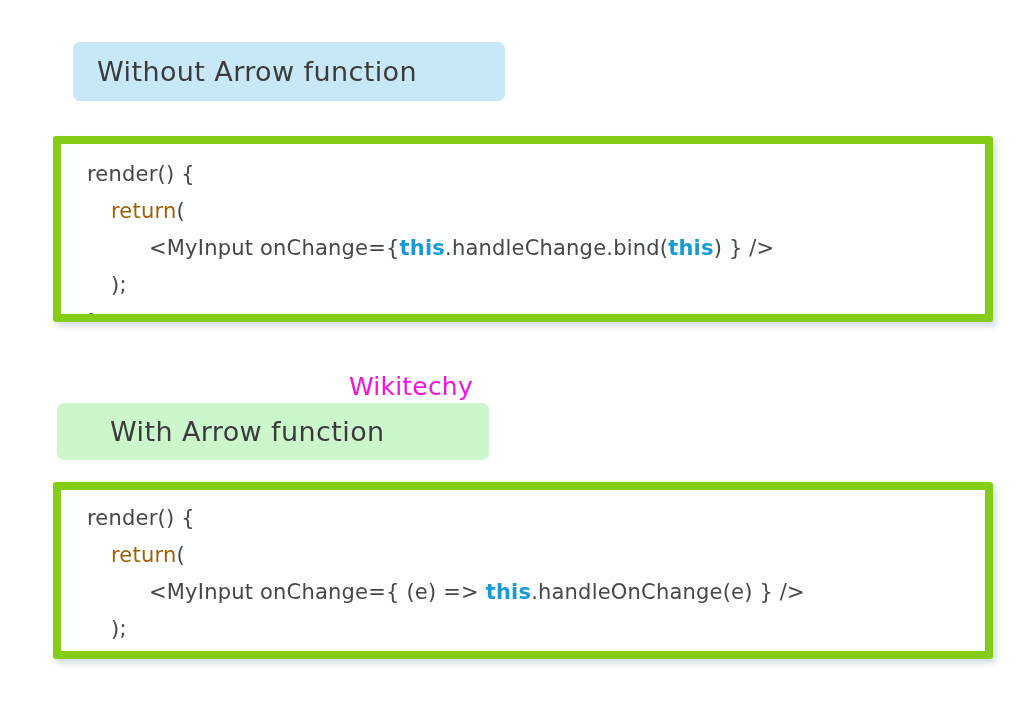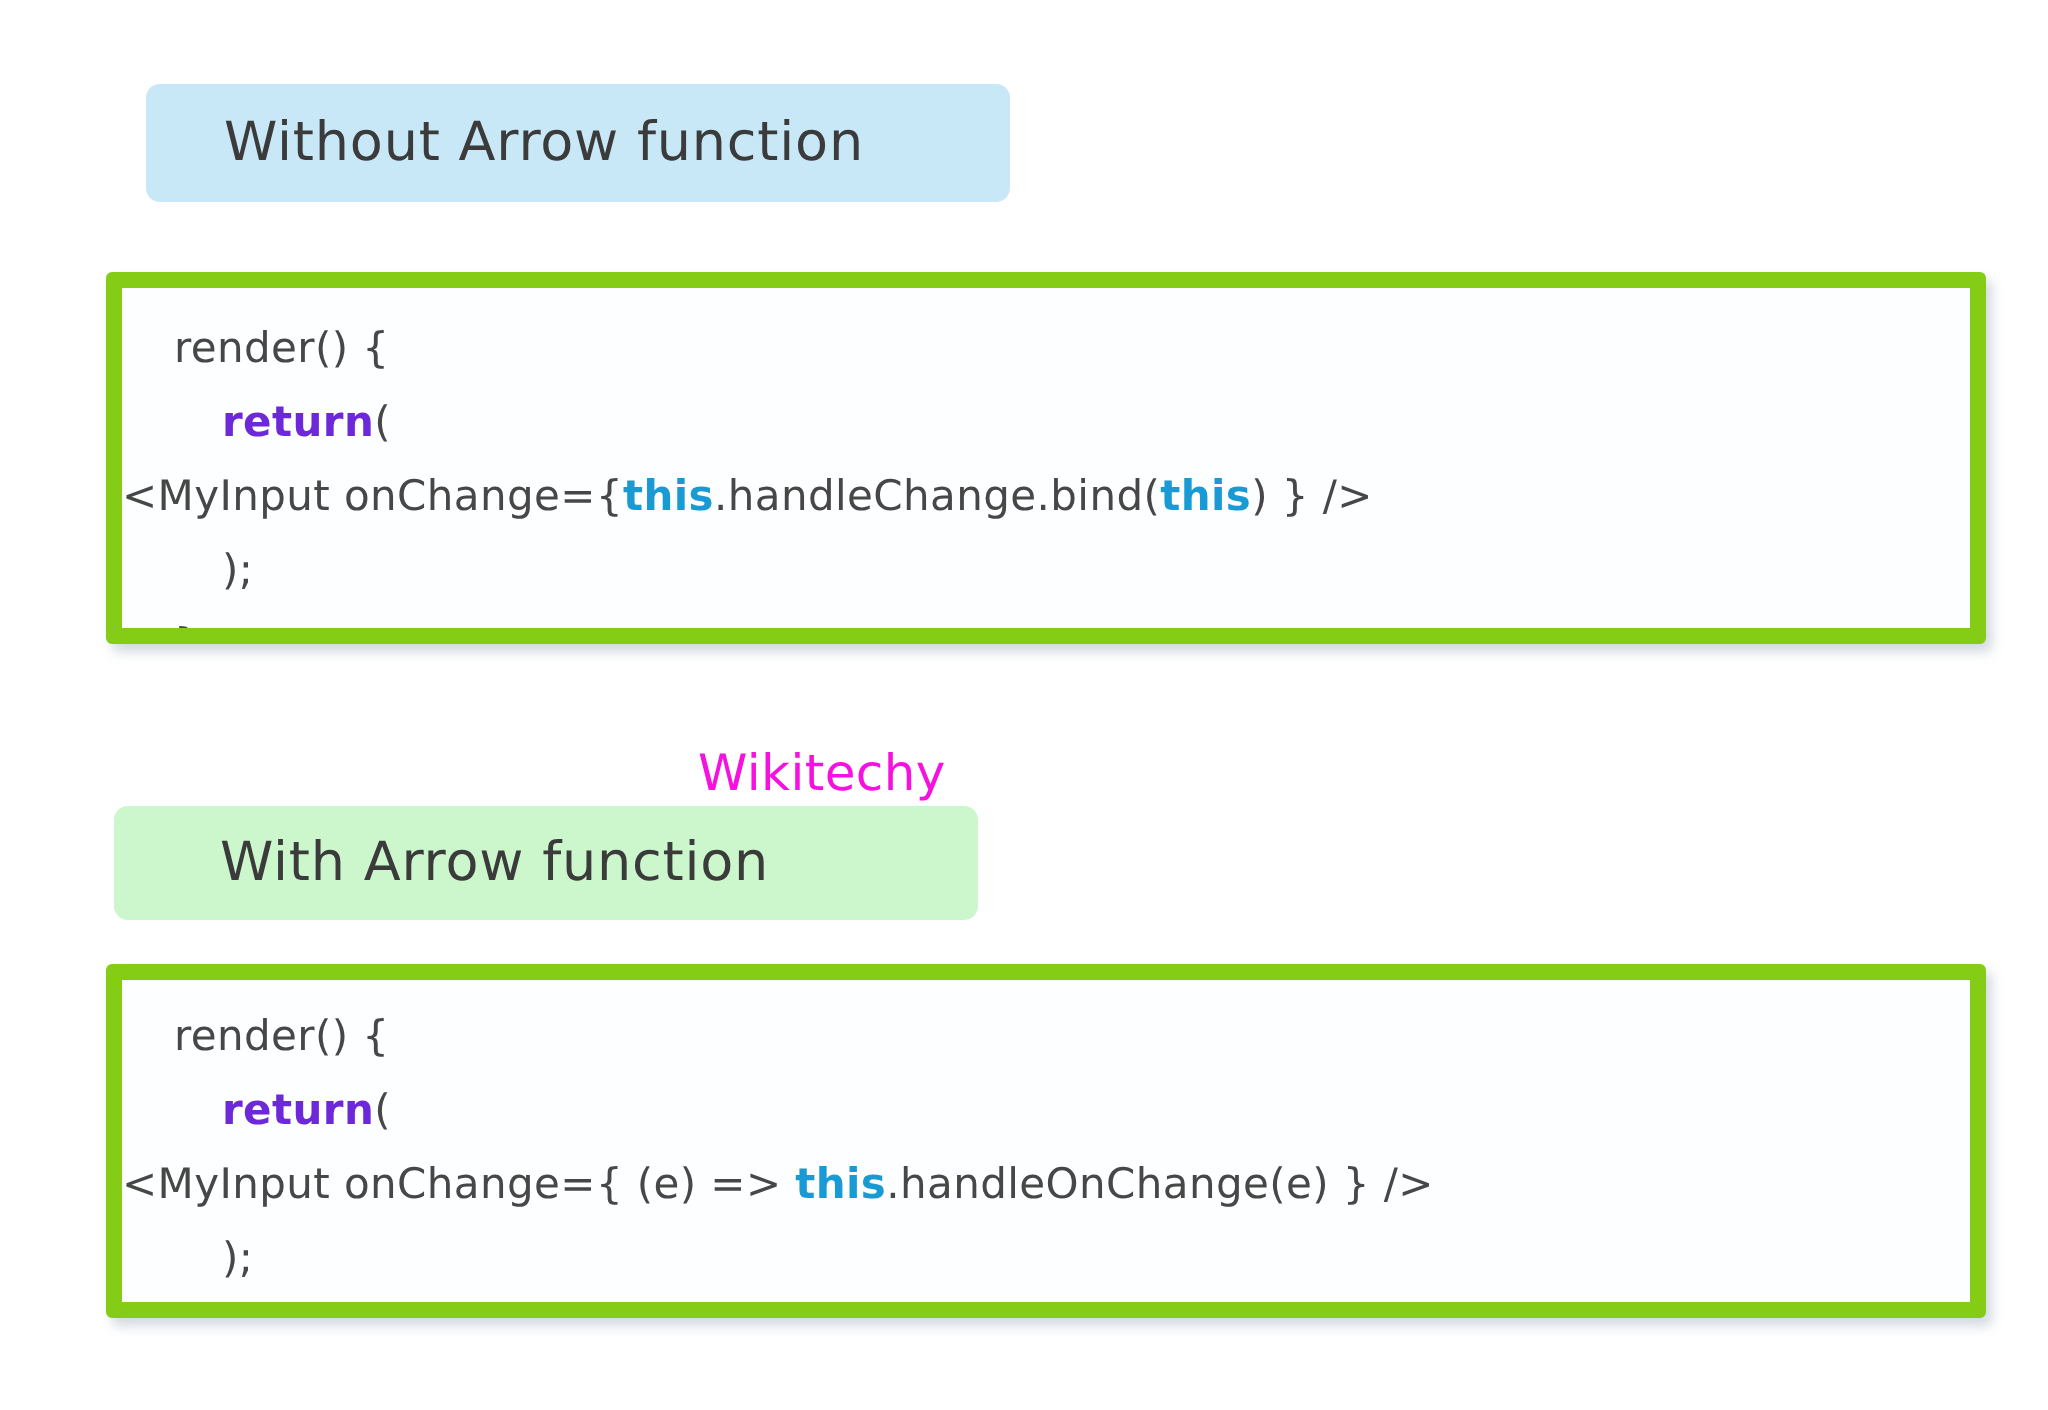--- a/index.html
+++ b/index.html
@@ -37,21 +37,21 @@
     font-family: "DejaVu Sans", sans-serif;
     font-weight: 400;
   }
 
   #pill-without {
     left: 73px;
     top: 42px;
     width: 432px;
     height: 59px;
     background: #c8e8f7;
-    padding-left: 39px;
+    padding-left: 24px;
   }
 
   #pill-with {
     left: 57px;
     top: 403px;
     width: 432px;
     height: 57px;
     background: #ccf7cc;
     padding-left: 53px;
   }
@@ -84,25 +84,25 @@
   .code-line {
     font-family: "DejaVu Sans", sans-serif;
     font-size: 21px;
     color: #474747;
     line-height: 37px;
     white-space: pre;
     letter-spacing: 0.2px;
   }
   .code-line.indent-0 { padding-left: 26px; }
   .code-line.indent-1 { padding-left: 50px; }
-  .code-line.indent-2 { }
+  .code-line.indent-2 { padding-left: 88px; }
 
   .kw-return {
-    color: #6d28d9;
-    font-weight: bold;
+    color: #a16207;
+    font-weight: normal;
   }
   .tok-this {
     color: #1a9ad4;
     font-weight: bold;
   }
 
   
   #watermark {
     position: absolute;
     left: 349px;

